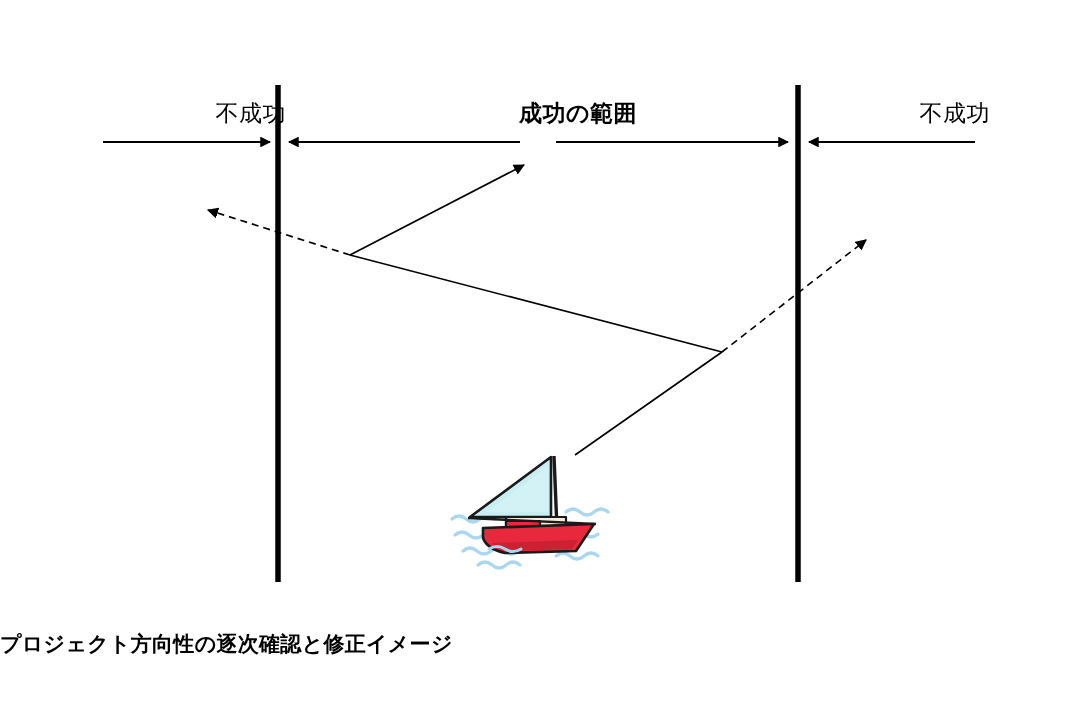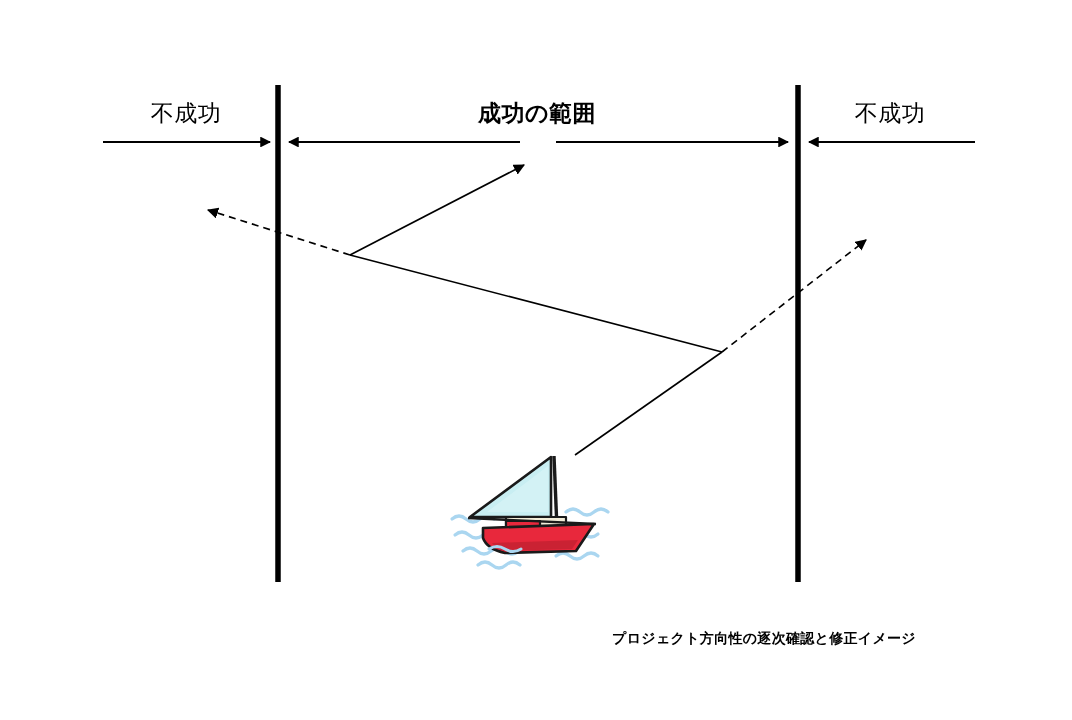--- a/index.html
+++ b/index.html
@@ -26,21 +26,21 @@
     width: 1072px;
     height: 720px;
     display: block;
   }
   .zone-label {
     position: absolute;
     font-size: 23px;
     line-height: 1;
     color: #000000;
     white-space: nowrap;
-    text-align: center;
+    text-align: right;
     letter-spacing: 0.5px;
   }
   #label-left-fail {
     left: 86px;
     top: 102px;
     width: 200px;
   }
   #label-success-range {
     left: 437px;
     top: 102px;
@@ -50,22 +50,22 @@
   #label-right-fail {
     left: 790px;
     top: 102px;
     width: 200px;
   }
   #caption {
     position: absolute;
     left: 0;
     top: 630px;
     width: 916px;
-    text-align: right;
-    font-size: 14px;
+    text-align: left;
+    font-size: 21px;
     font-weight: bold;
     color: #000000;
     letter-spacing: 0.3px;
     white-space: nowrap;
   }
 </style>
 </head>
 <body>
 
 <div id="slide">

